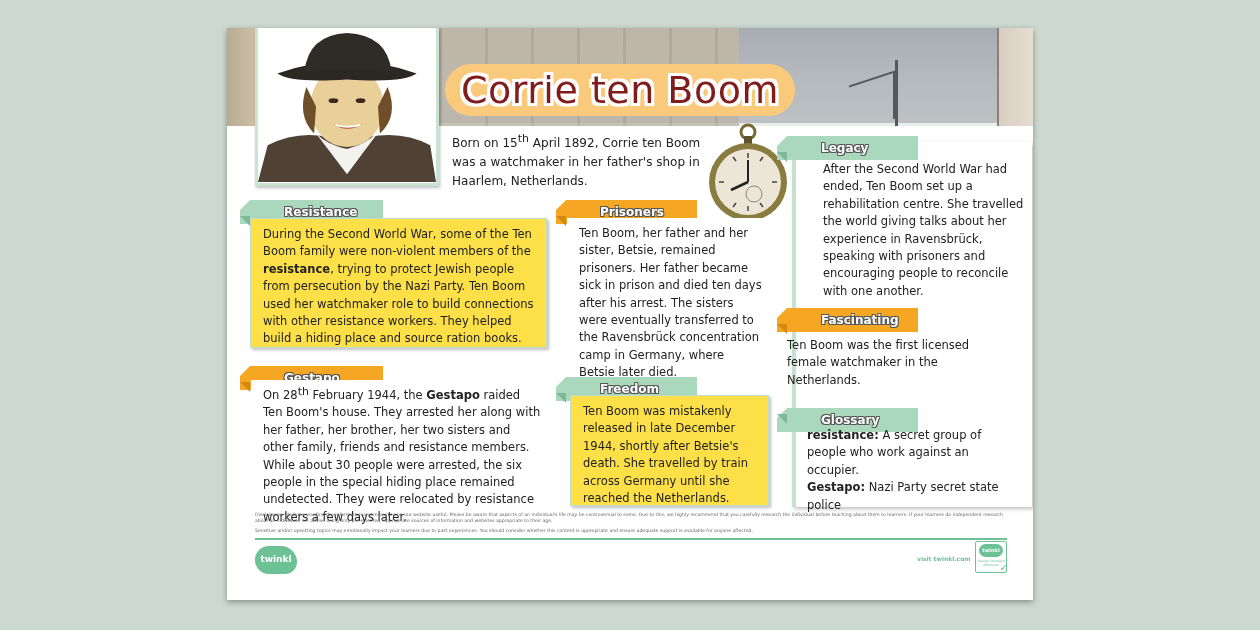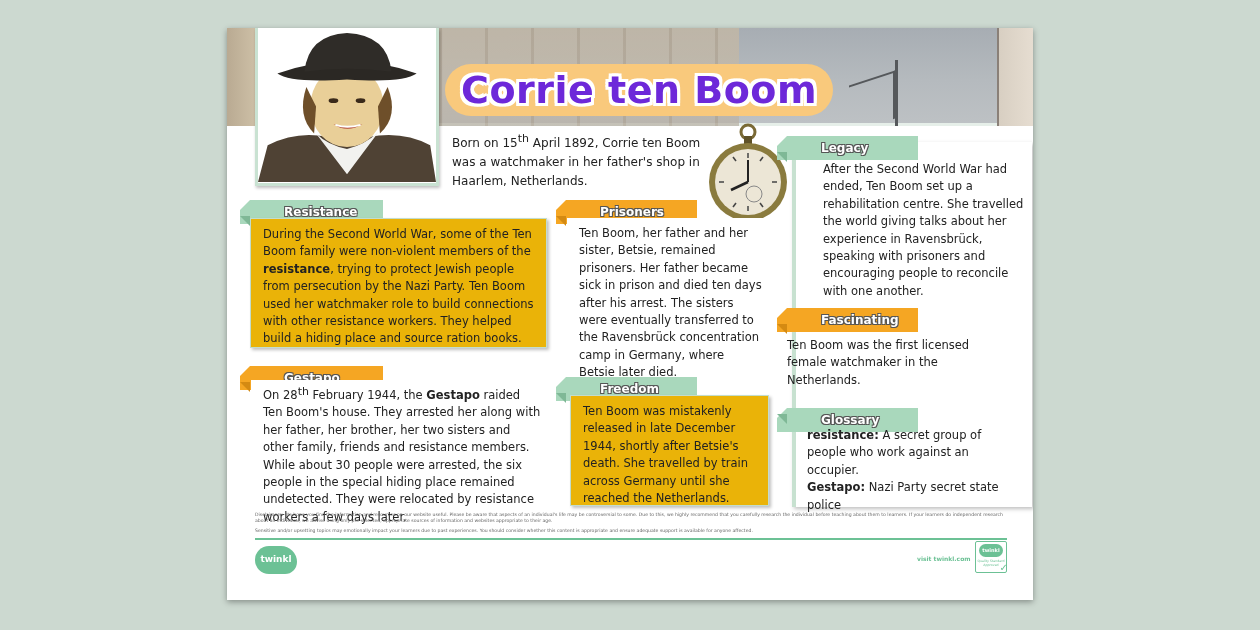--- a/index.html
+++ b/index.html
@@ -43,22 +43,22 @@
 
   .portrait {
     position: absolute; left: 28px; top: 0; width: 184px; height: 158px;
     background: #fff; border: 3px solid #c9e2d2; border-top: none;
     box-shadow: 1px 2px 3px rgba(0,0,0,0.25); overflow: hidden;
   }
   .portrait svg { width: 100%; height: 100%; display: block; }
 
   .title {
     position: absolute; left: 218px; top: 36px; height: 52px;
-    padding: 2px 16px; font-family: "DejaVu Sans", sans-serif; font-weight: bold;
-    font-size: 38px; color: #6d28d9; line-height: 48px; letter-spacing: 0.5px;
+    padding: 2px 16px; font-family: "DejaVu Sans", sans-serif; font-weight: normal;
+    font-size: 38px; color: #7f1d1d; line-height: 48px; letter-spacing: 0.5px;
     text-shadow:
       -3px -3px 0 #fff, 3px -3px 0 #fff, -3px 3px 0 #fff, 3px 3px 0 #fff,
       0 -3px 0 #fff, 0 3px 0 #fff, -3px 0 0 #fff, 3px 0 0 #fff;
     background: #f9c97c; border-radius: 26px;
   }
 
   .intro {
     position: absolute; left: 225px; top: 106px; width: 250px;
     font-size: 12px; line-height: 19px; color: #222;
   }
@@ -78,21 +78,21 @@
   .label.green { background: #a9d8bc; }
   .label.orange { background: #f5a623; }
   .fold { position: absolute; width: 10px; height: 10px; }
   .fold.green { background: #7fb896; clip-path: polygon(0 0, 100% 0, 100% 100%); }
   .fold.orange { background: #d48a12; clip-path: polygon(0 0, 100% 0, 100% 100%); }
 
   .box {
     position: absolute; font-size: 11.5px; line-height: 17.4px; color: #222;
     padding: 7px 10px 6px 12px;
   }
-  .box.tinted { background: #eab308; border: 1px solid #c3ddcc; box-shadow: 2px 2px 3px rgba(0,0,0,0.25); }
+  .box.tinted { background: #fde047; border: 1px solid #c3ddcc; box-shadow: 2px 2px 3px rgba(0,0,0,0.25); }
   .box.plain { background: #fff; }
   .box b { font-weight: bold; }
 
   .rightpanel {
     position: absolute; left: 565px; top: 114px; width: 240px; height: 365px;
     background: #fff; border-left: 4px solid #c7e1d0; box-shadow: 2px 2px 4px rgba(0,0,0,0.25);
   }
 
   .disclaimer {
     position: absolute; left: 28px; top: 484px; width: 760px;

